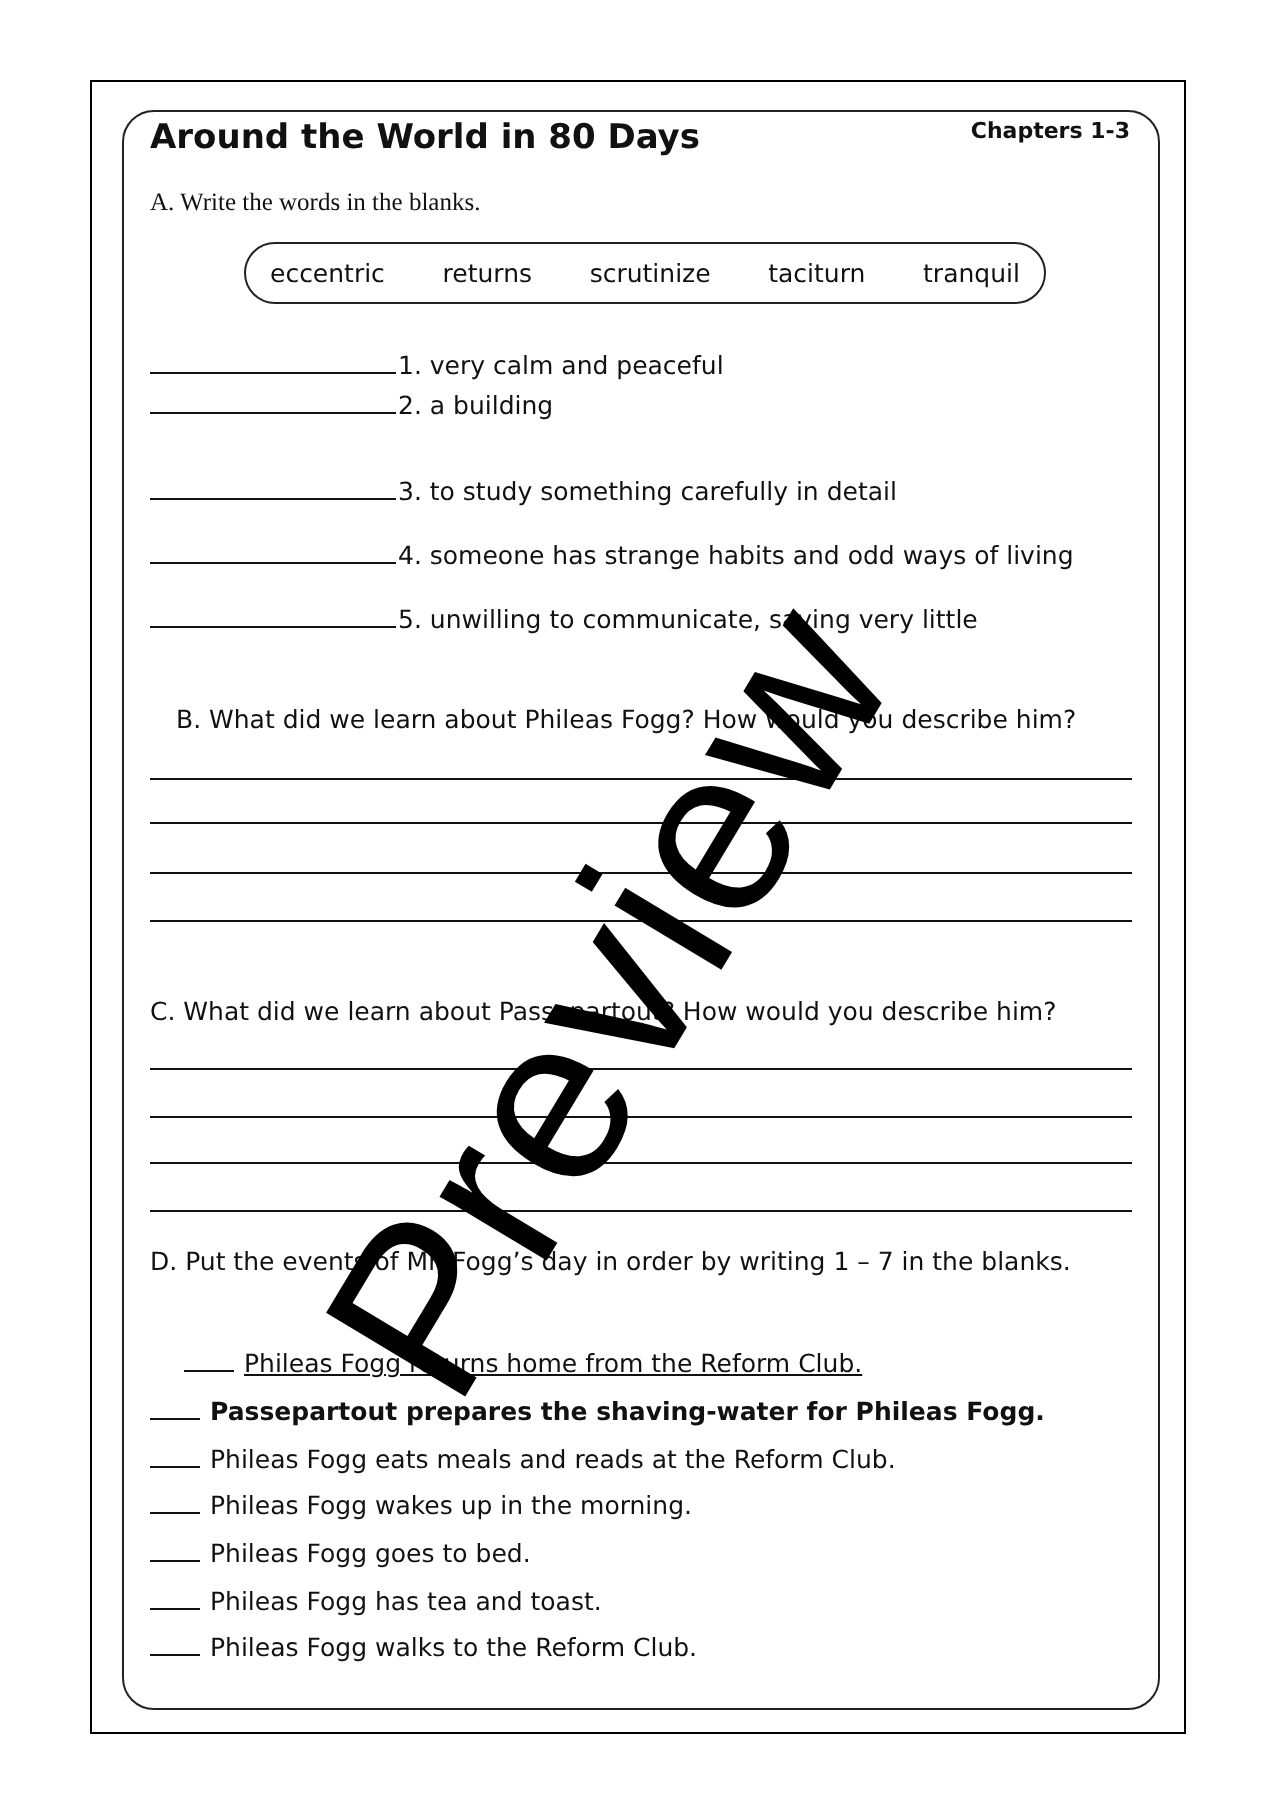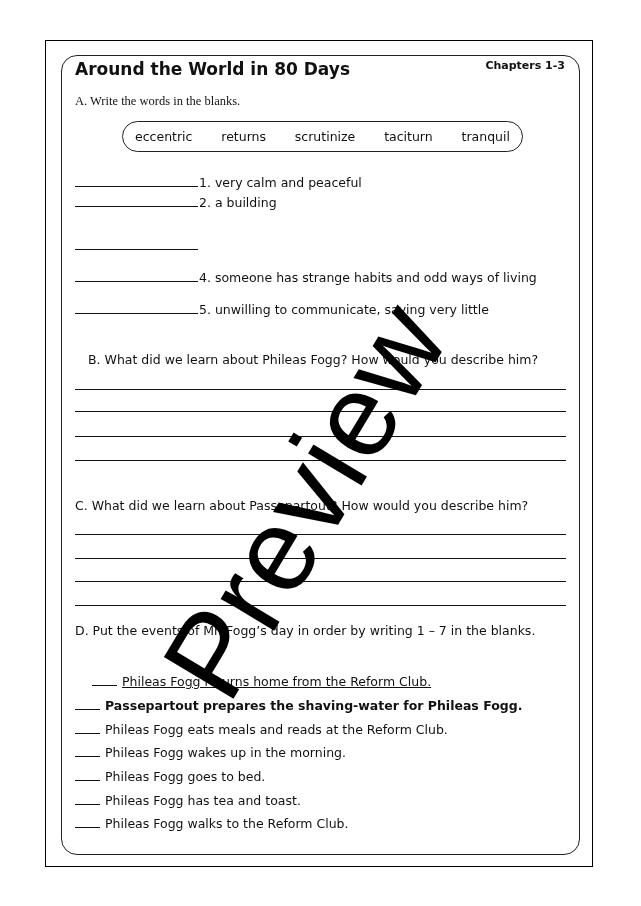--- a/index.html
+++ b/index.html
@@ -42,21 +42,21 @@
   <span>tranquil</span>
 </div>
 
 <div class="txt" style="left:75px; top:174px;">
   <span class="blank"></span><span>1. very calm and peaceful</span>
 </div>
 <div class="txt" style="left:75px; top:194px;">
   <span class="blank"></span><span>2. a building</span>
 </div>
 <div class="txt" style="left:75px; top:237px;">
-  <span class="blank"></span>
+  <span class="blank"></span><span>3. to study something carefully in detail</span>
 </div>
 <div class="txt" style="left:75px; top:269px;">
   <span class="blank"></span><span>4. someone has strange habits and odd ways of living</span>
 </div>
 <div class="txt" style="left:75px; top:301px;">
   <span class="blank"></span><span>5. unwilling to communicate, saying very little</span>
 </div>
 
 <div class="txt" style="left:88px; top:352px;">B. What did we learn about Phileas Fogg? How would you describe him?</div>
 <div class="rule" style="top:389px;"></div>

